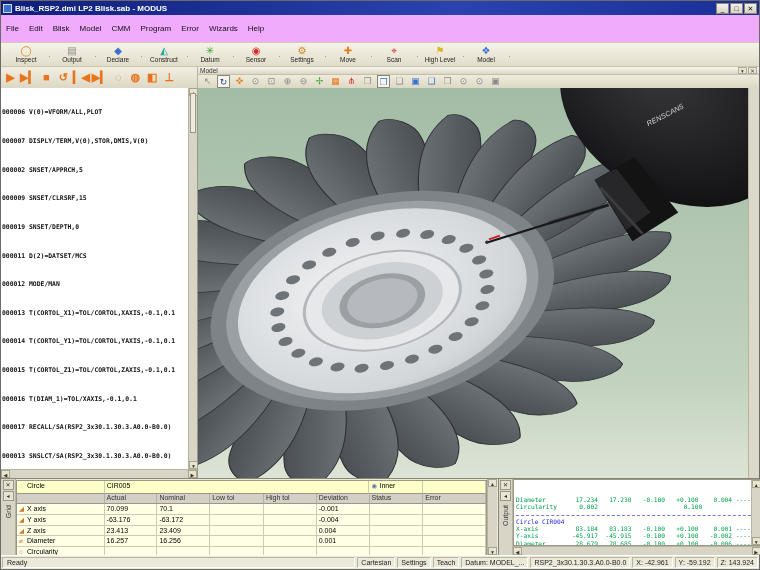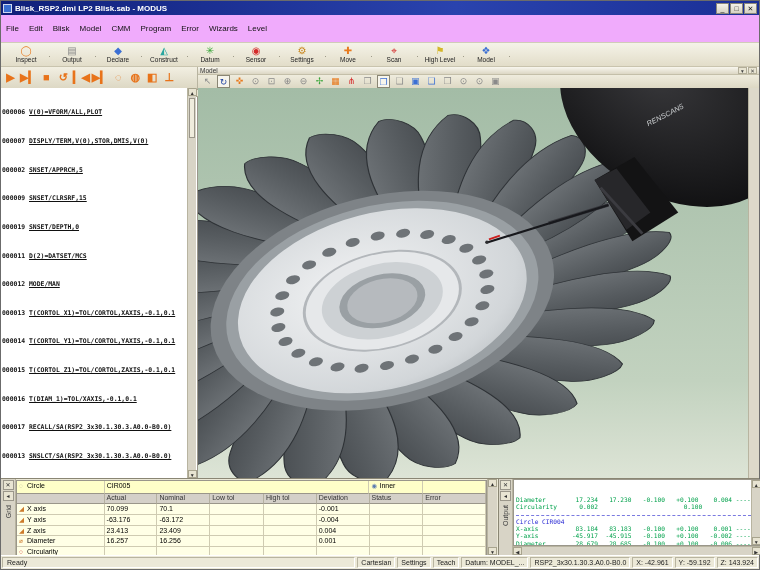--- a/index.html
+++ b/index.html
@@ -33,26 +33,26 @@
   .model-col { flex:1; display:flex; flex-direction:column; }
   .model-titlebar { height:9px; background:linear-gradient(#f8f6ee,#dcd7c4); border-bottom:1px solid #c4bfa9; display:flex; align-items:center; padding:0 2px; }
   .model-title { font-size:6.5px; color:#333; flex:1; }
   .tb-small-btn { width:9px; height:7px; font-size:5.5px; line-height:7px; text-align:center; color:#444; border:1px solid #b2ad98; background:#e8e4d2; margin-left:1px; }
   .model-icons { flex:1; display:flex; align-items:center; gap:3px; padding-left:3px; background:linear-gradient(#efecdd,#ddd8c4); }
   .mi-btn { width:13px; height:13px; font-size:9px; line-height:12px; text-align:center; }
   .mi-btn.pressed { border:1px solid #8a8674; background:#f7f5ec; }
 
   
   .main { flex:1; display:flex; min-height:0; }
-  .code-col { width:197px; flex:none; display:flex; flex-direction:row; border-right:1px solid #9a968a; background:#fff; }
+  .code-col { width:197px; flex:none; display:flex; flex-direction:column; border-right:1px solid #9a968a; background:#fff; }
   .code-area { flex:1; display:flex; min-height:0; }
   .code-lines { flex:1; overflow:hidden; font-family:"DejaVu Sans Mono", monospace; font-size:6.4px; font-weight:bold; line-height:7.15px; white-space:pre; color:#111; padding-left:1px; }
   .code-line { display:flex; }
   .code-num { width:27px; flex:none; }
-  .code-text { flex:1; white-space:pre; overflow:hidden;text-decoration:underline; }
+  .code-text { flex:1; white-space:pre; overflow:hidden; }
   .vscroll { width:9px; flex:none; background:#d8d4c6; border-left:1px solid #b8b4a0; display:flex; flex-direction:column; justify-content:space-between; }
   .vscroll .thumb { height:40px; background:#efecdd; border:1px solid #9a968a; margin:1px; }
   .hscroll { height:9px; flex:none; background:#d8d4c6; border-top:1px solid #b8b4a0; display:flex; justify-content:space-between; }
   .sb-arrow { width:9px; height:8px; font-size:5px; line-height:8px; text-align:center; color:#333; background:#e8e4d2; border:1px solid #a8a48e; }
 
   .viewport { flex:1; position:relative; min-width:0; }
   .viewport svg { display:block; }
   .right-strip { width:11px; flex:none; background:#ddd9ca; border-left:1px solid #b8b4a0; }
 
   
@@ -110,21 +110,21 @@
 
   <div class="menubar">
     <span class="menu-item">File</span>
       <span class="menu-item">Edit</span>
       <span class="menu-item">Blisk</span>
       <span class="menu-item">Model</span>
       <span class="menu-item">CMM</span>
       <span class="menu-item">Program</span>
       <span class="menu-item">Error</span>
       <span class="menu-item">Wizards</span>
-      <span class="menu-item">Level</span>
+      <span class="menu-item">Help</span>
   </div>
 
   <div class="maintoolbar">
 
       <div class="mt-item">
         <span class="mt-glyph ic-orange">◯</span>
         <span class="mt-label">Inspect</span>
       </div>
 
       <div class="mt-item">

